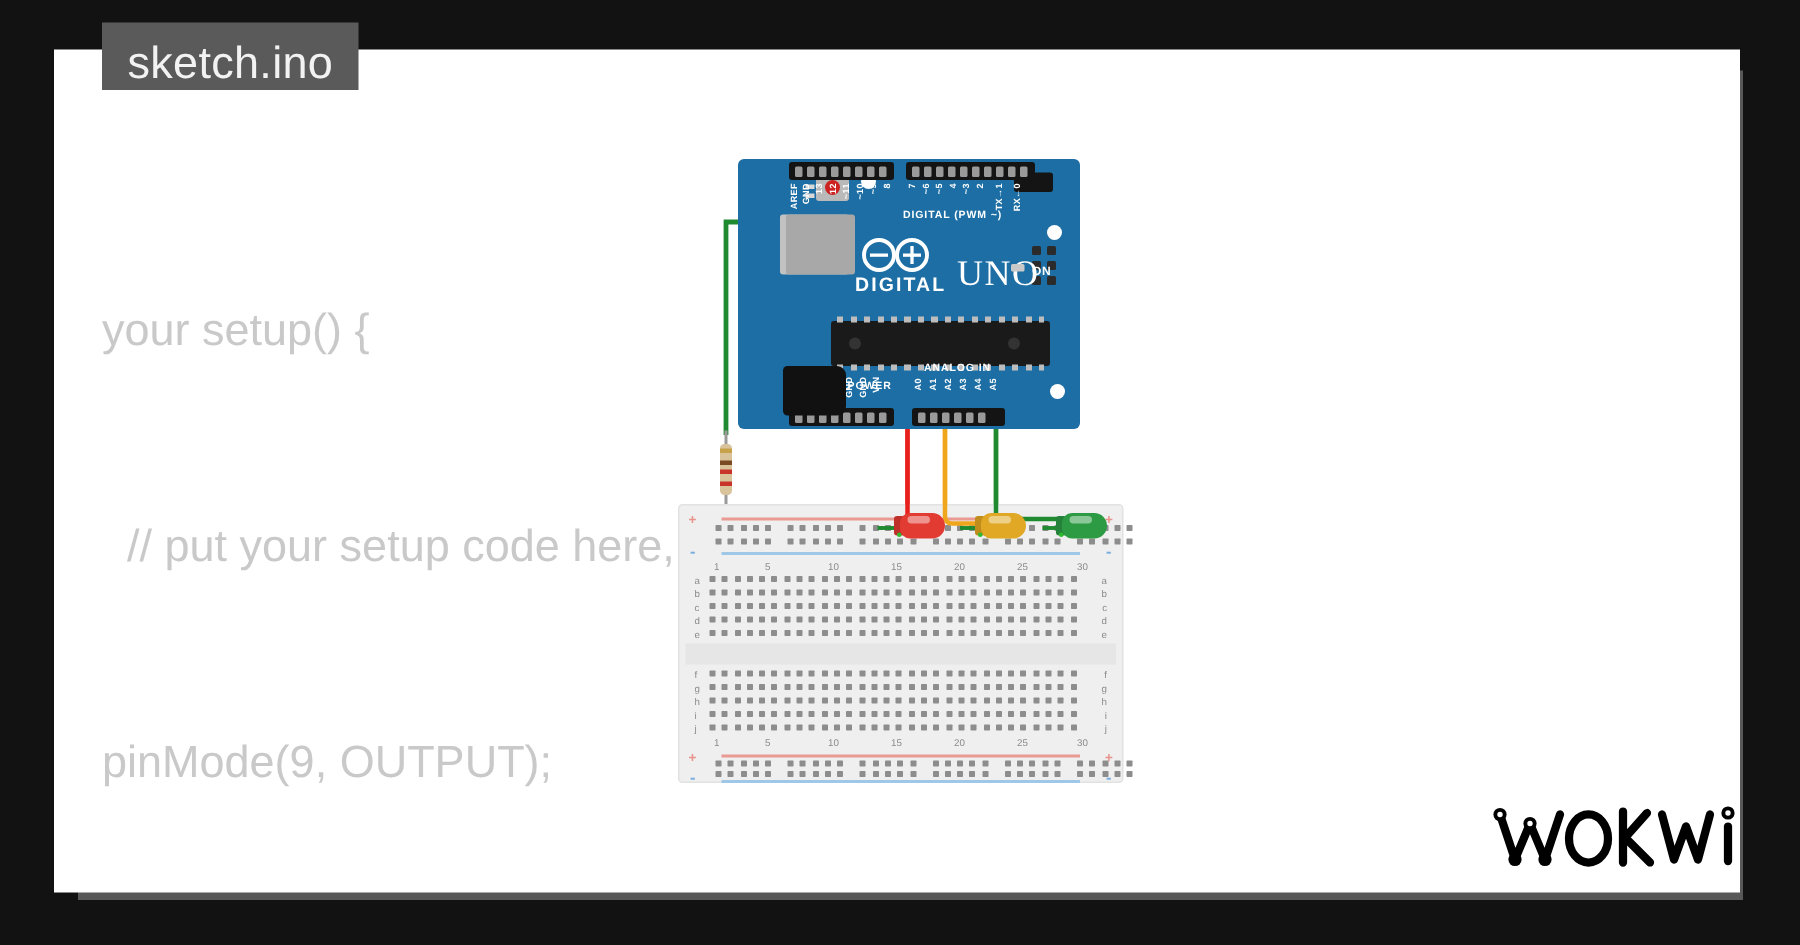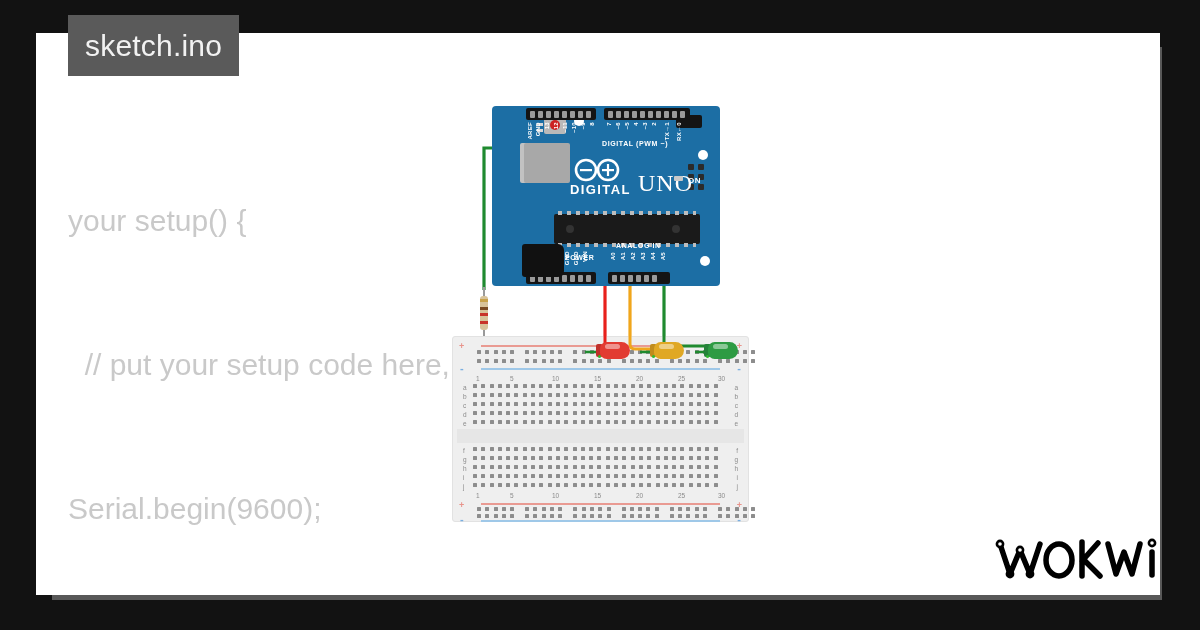--- a/index.html
+++ b/index.html
@@ -21,23 +21,23 @@
   .panel {
     position: absolute; left: 36px; top: 33px;
     width: 1124px; height: 562px;
     background: #ffffff;
     overflow: hidden;
   }
 
   
   .file-tab {
     position: absolute; left: 68px; top: 15px;
-    height: 61px; padding: 0 17px;
+    height: 45px; padding: 0 17px;
     background: #5a5a5a;
-    display: flex; align-items: center;
+    display: flex; align-items: flex-end;
     z-index: 40;
   }
   .file-tab-label {
     color: #f2f2f2; font-size: 30px; letter-spacing: .2px;
     font-family: "Liberation Sans", sans-serif;
     white-space: nowrap;
   }
 
   
   .code {
@@ -207,21 +207,20 @@
 <body>
 
 <div id="stage">
 
   <div class="panel-shadow"></div>
   <div class="panel"></div>
 
   <div class="code">
     <span class="ln">your setup() {</span>
     <span class="ln">  // put your setup code here, to run once:</span>
-    <span class="ln">Serial.begin(9600);</span>
     <span class="ln">pinMode(9, OUTPUT);</span>
     
     
     
     
     
     
     
   </div>
 

